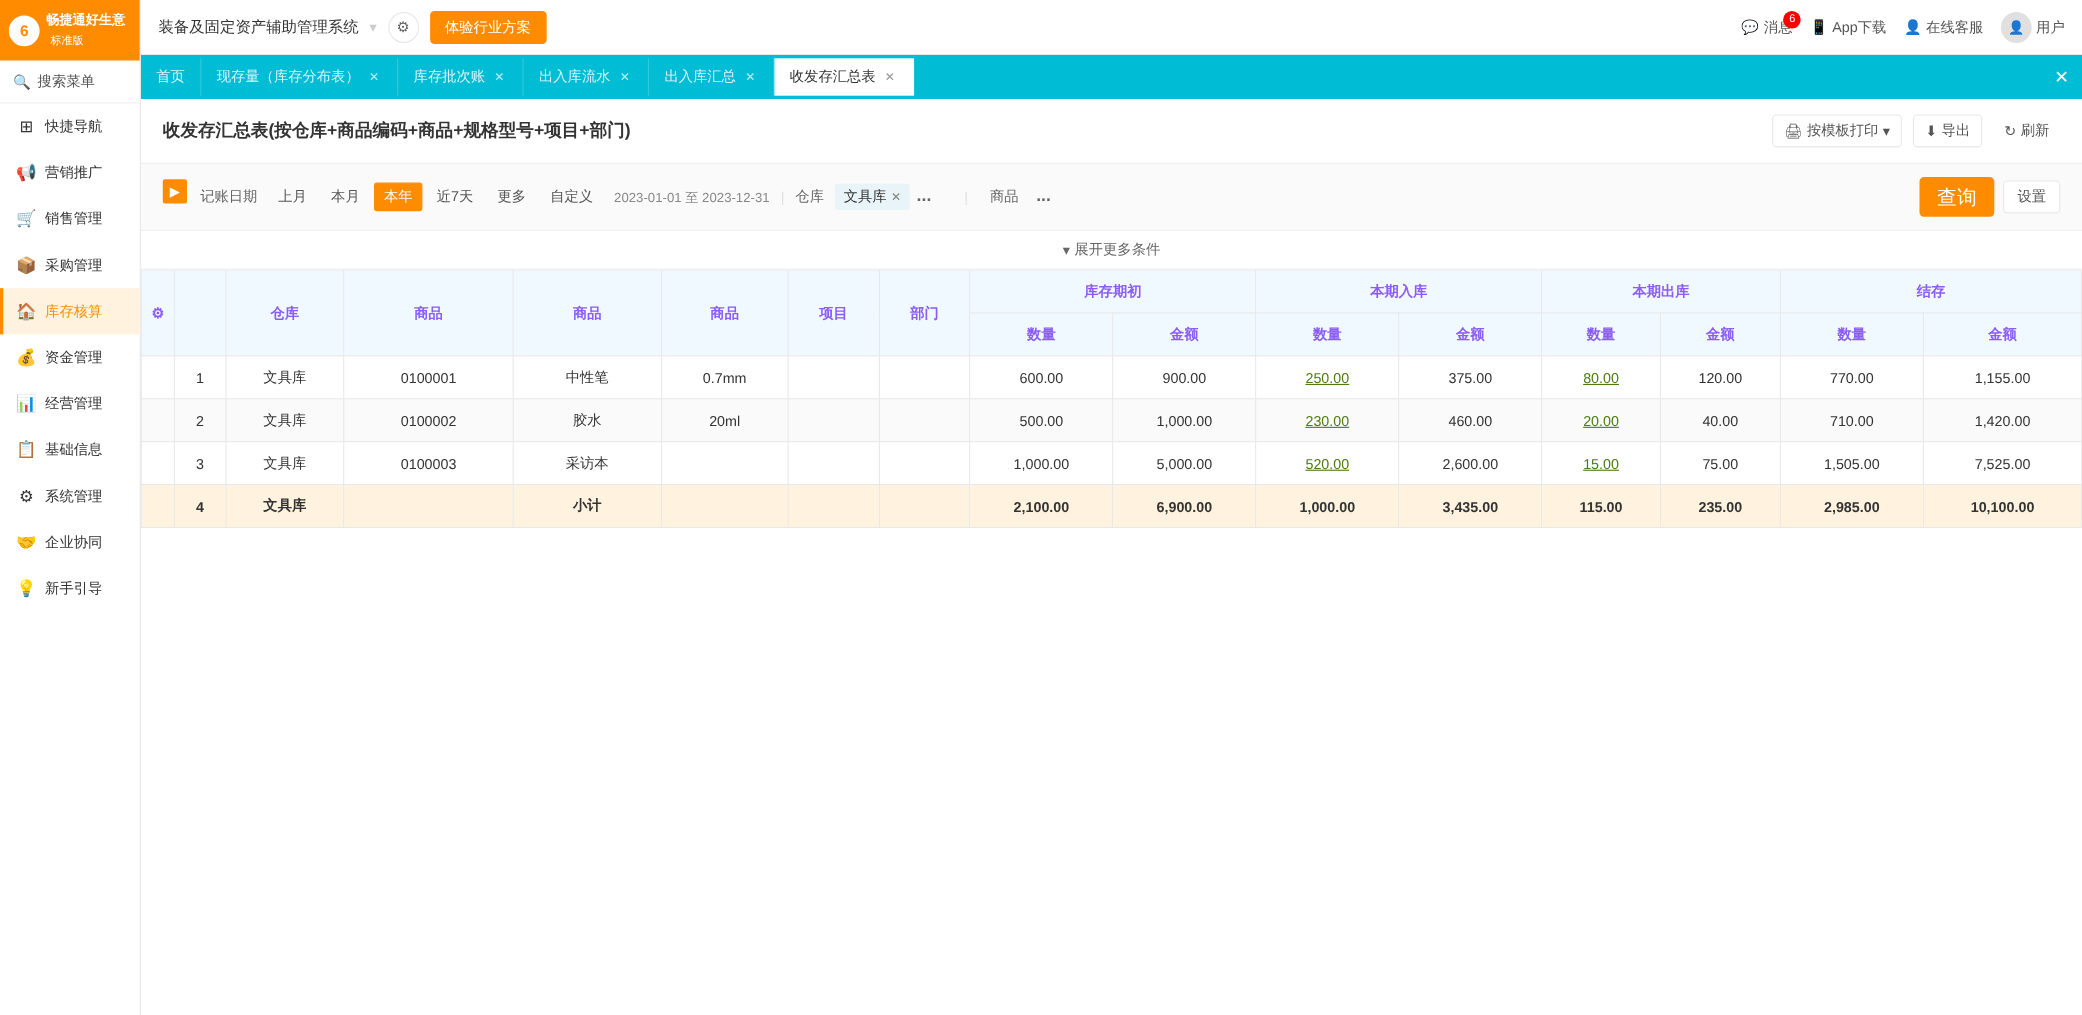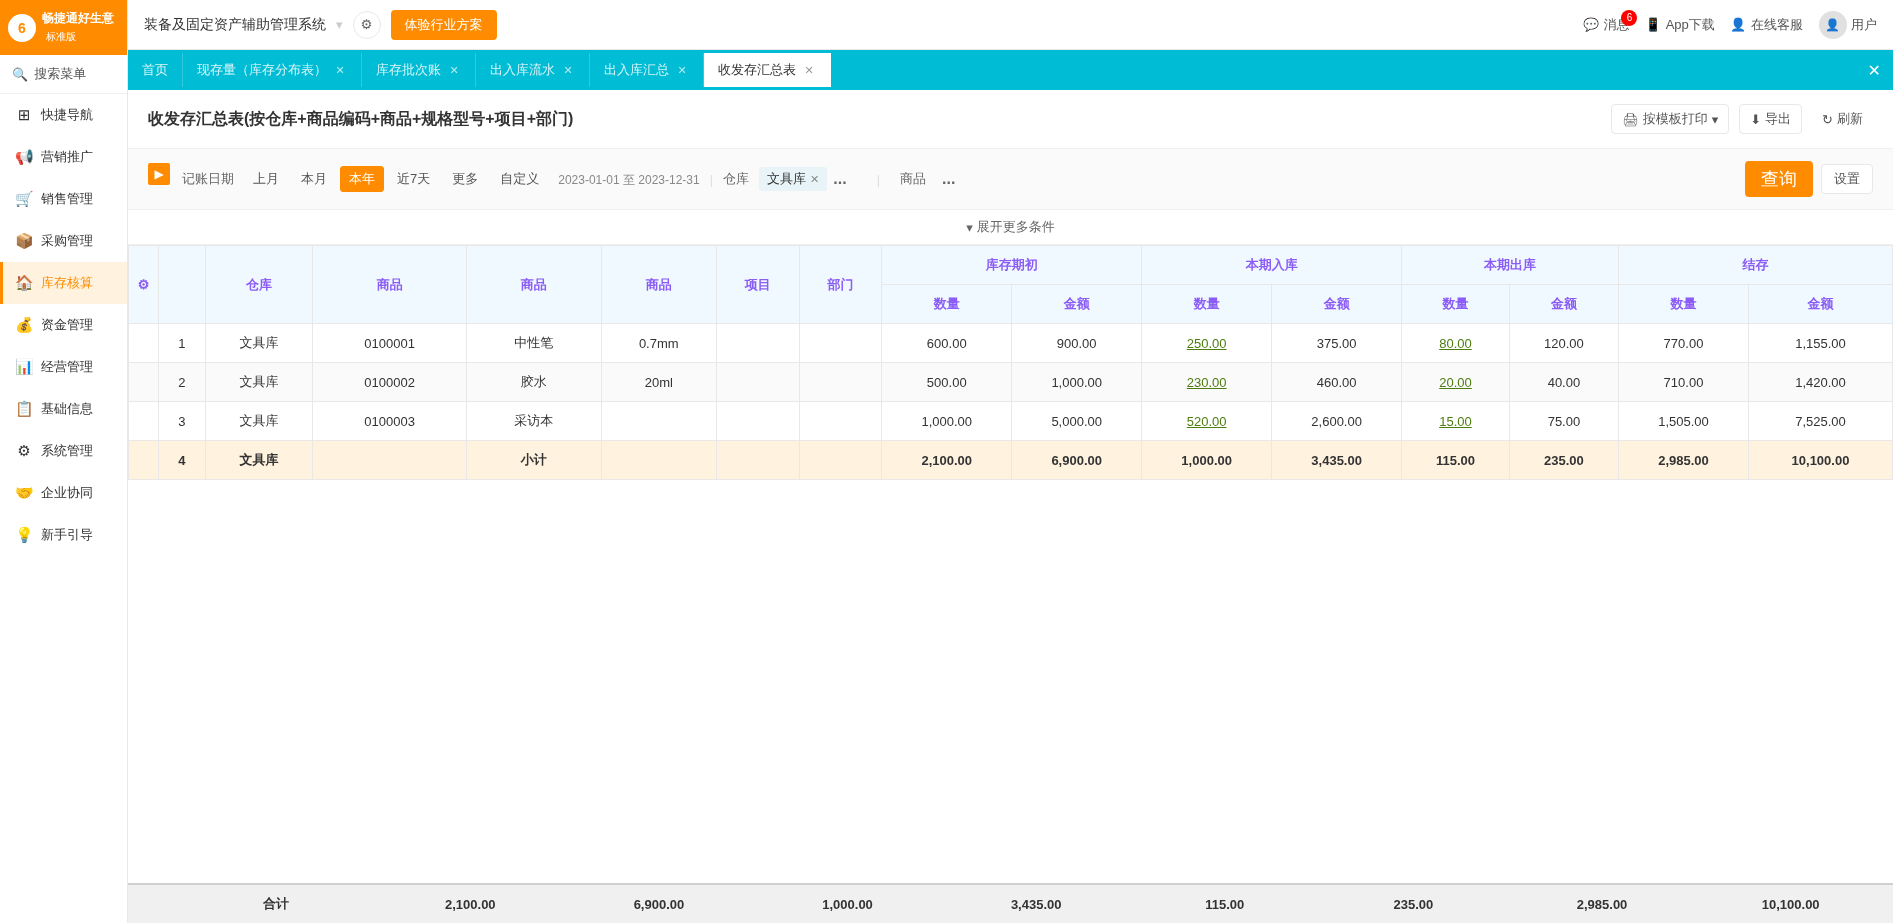--- a/index.html
+++ b/index.html
@@ -392,30 +392,15 @@
     <td>3,435.00</td>
     <td class="">115.00</td>
     <td>235.00</td>
     <td>2,985.00</td>
     <td>10,100.00</td>
   </tr>
           </tbody>
       </table>
     </div>
 
-    <div class="table-footer">
-      <div class="footer-row">
-        <div class="footer-label">合计</div>
-        <div class="footer-values">
-          <div class="footer-val">2,100.00</div>
-          <div class="footer-val">6,900.00</div>
-          <div class="footer-val">1,000.00</div>
-          <div class="footer-val">3,435.00</div>
-          <div class="footer-val">115.00</div>
-          <div class="footer-val">235.00</div>
-          <div class="footer-val">2,985.00</div>
-          <div class="footer-val">10,100.00</div>
-        </div>
-      </div>
-    </div>
 
   </div>
 </div>
 
 </body></html>

